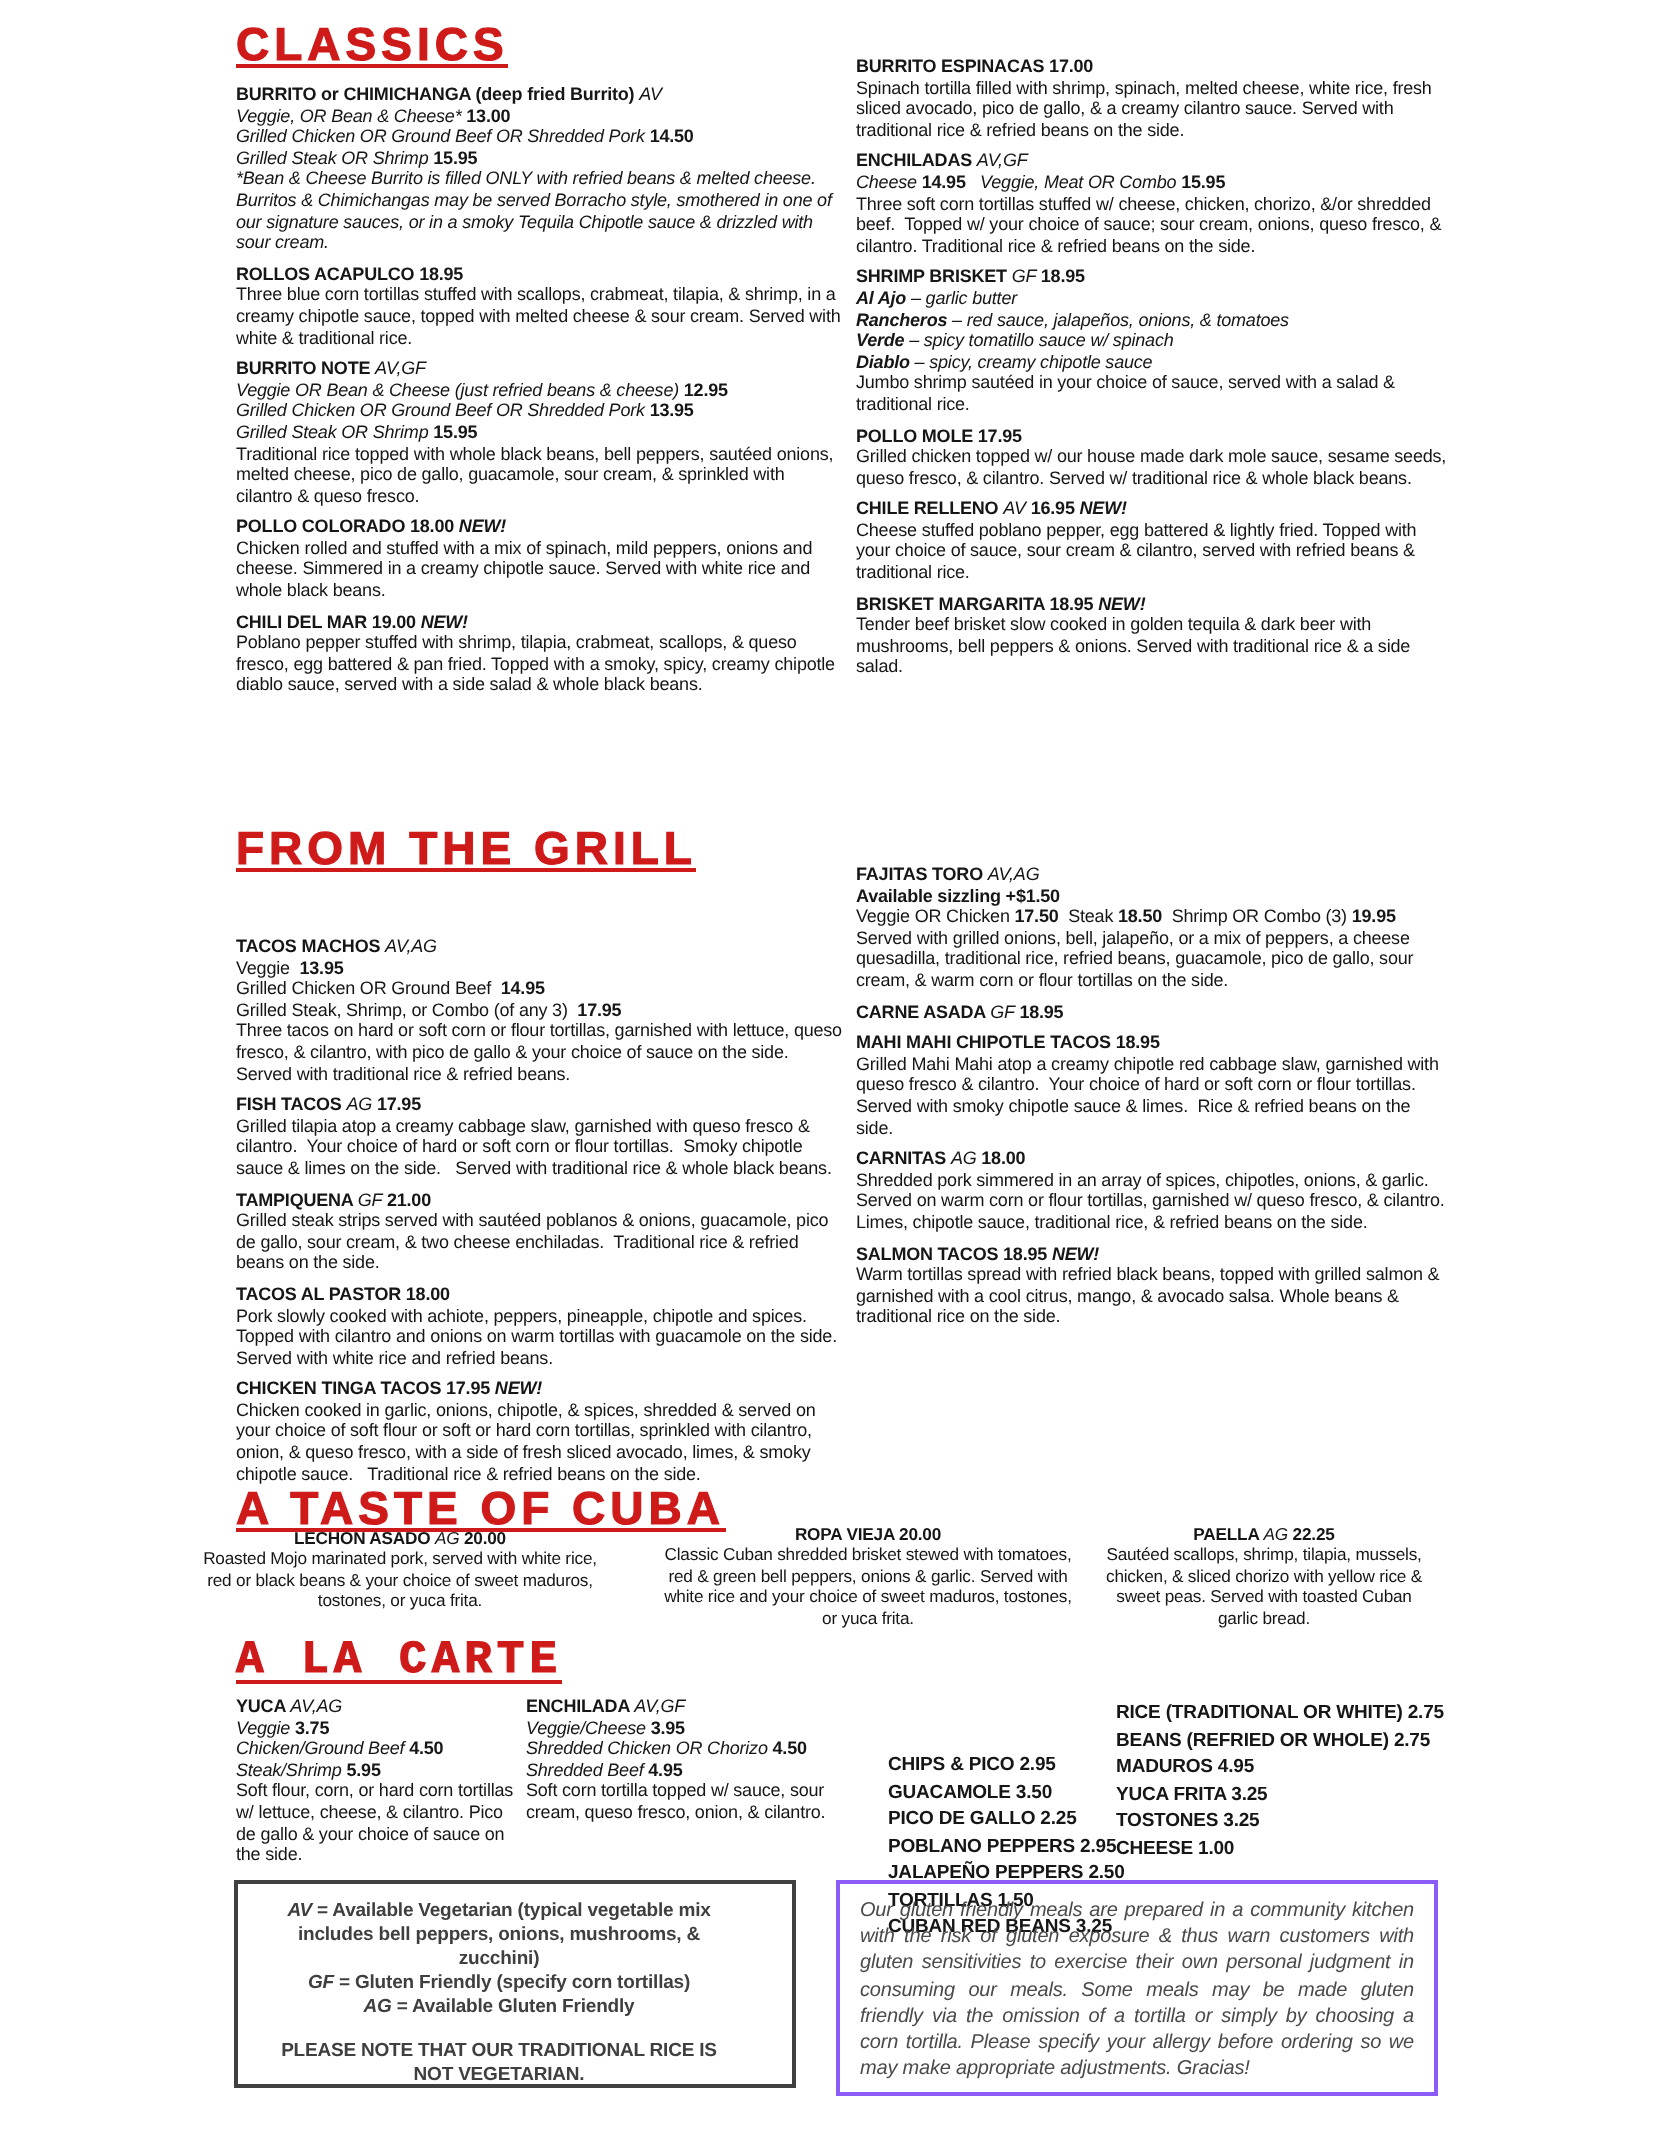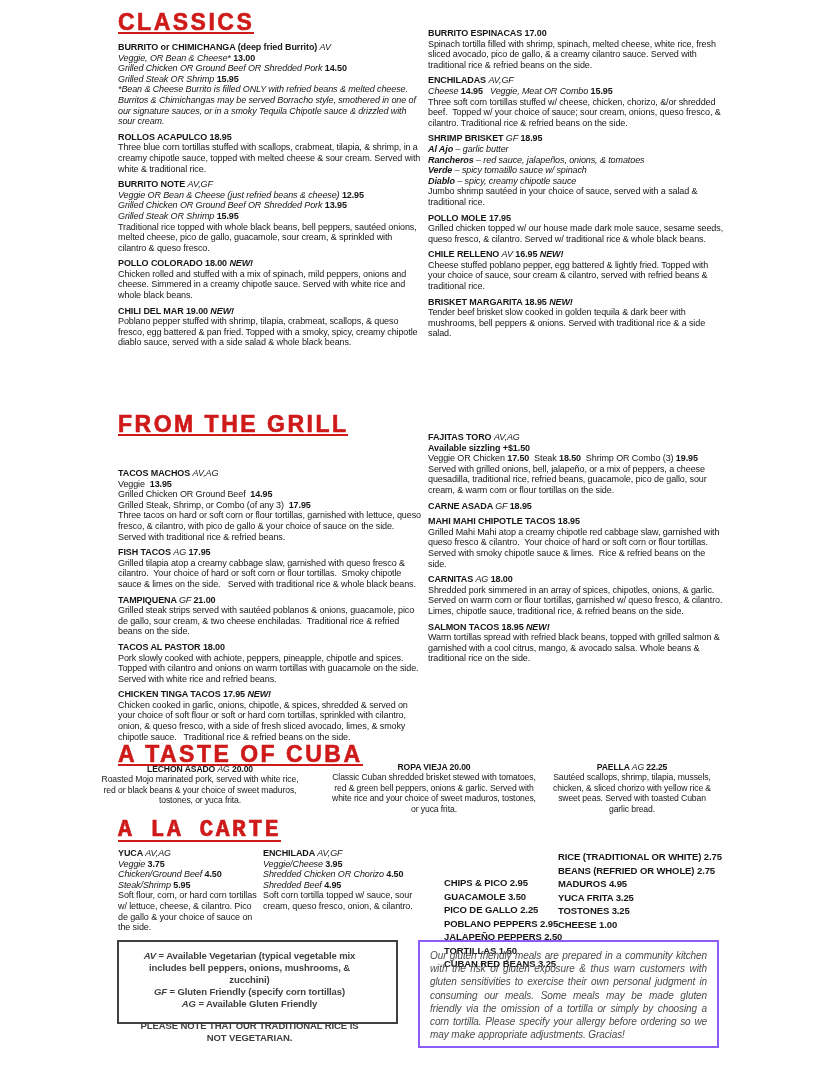--- a/index.html
+++ b/index.html
@@ -17,21 +17,21 @@
   .sec-title{
     display:inline-block;color:var(--accent,#cf1a1a);font-weight:bold;
     font-size:23px;line-height:20px;letter-spacing:2.5px;
     border-bottom:2.5px solid var(--accent,#cf1a1a);
     -webkit-text-stroke:0.6px var(--accent,#cf1a1a);
   }
   .centered .ln{text-align:center;}
   .cuba .ln{font-size:8.6px;line-height:10.4px;}
   .sides .ln{font-size:9.5px;line-height:13.5px;letter-spacing:-0.1px;}
   #legend-box{
-    width:281px;height:84px;box-sizing:border-box;border:2px solid #404040;
+    width:281px;height:104px;box-sizing:border-box;border:2px solid #404040;
     padding:8px 28px 6px 12px;text-align:center;color:#3f3f3f;
   }
   #legend-box .ln{font-size:9.5px;line-height:12px;}
   #legend-box .ln:empty{height:10px;}
   #gluten-box{
     width:301px;height:108px;box-sizing:border-box;border:2px solid #8b5cf6;
     padding:7px 10px;color:#4a4a4a;
   }
   #gluten-note{font-size:10px;line-height:13.2px;font-style:italic;text-align:justify;letter-spacing:-0.1px;}
 </style>

